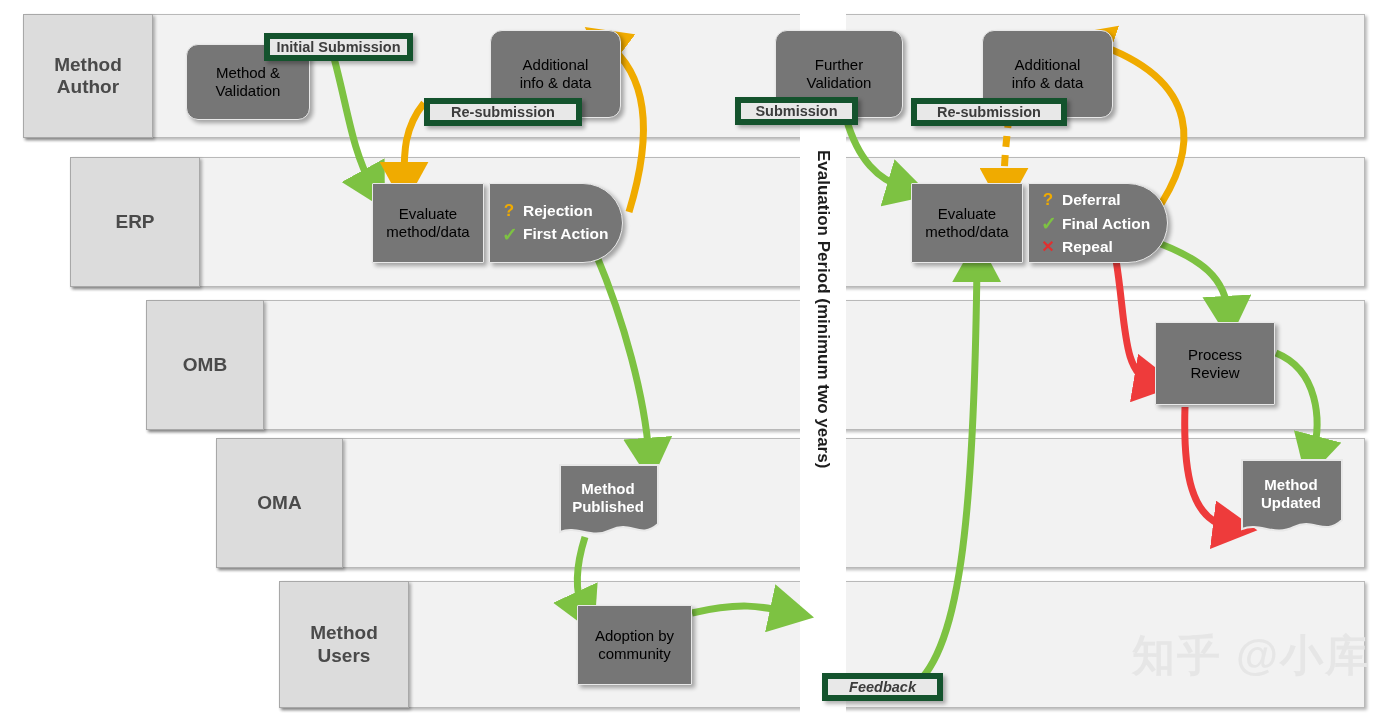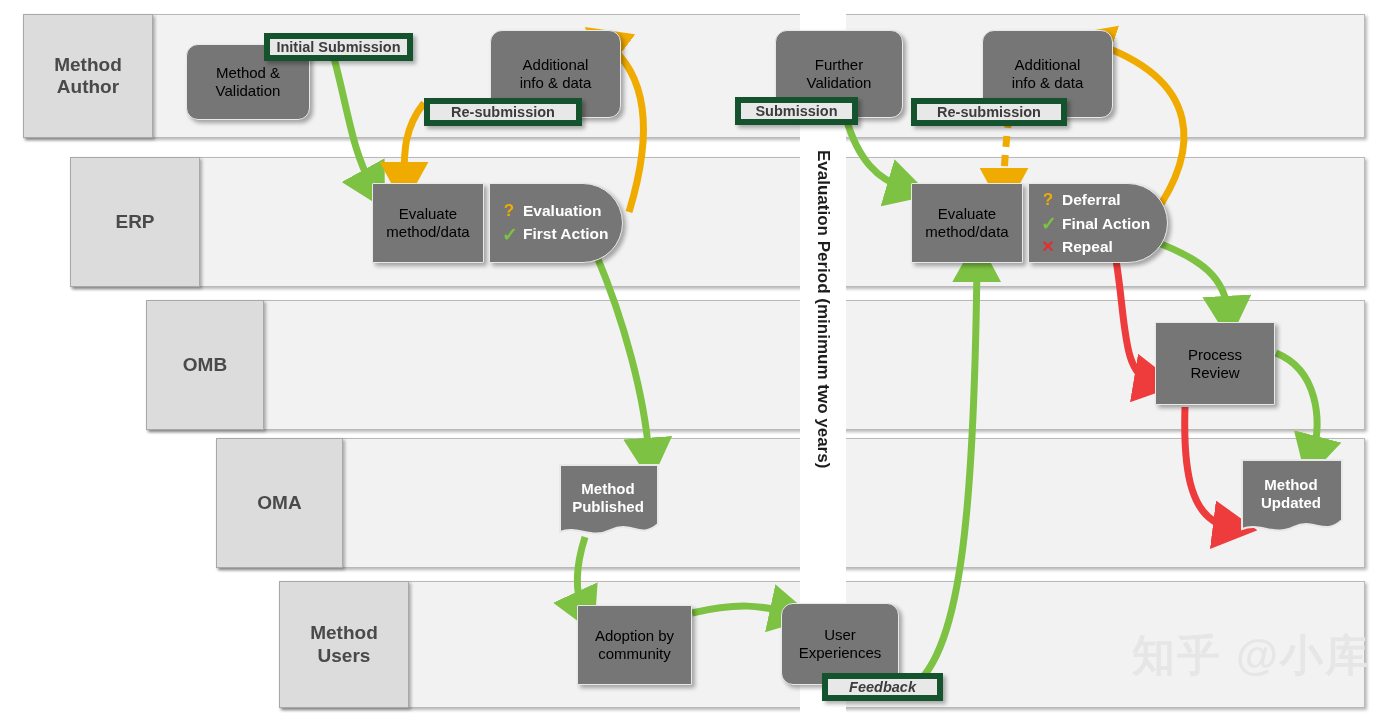--- a/index.html
+++ b/index.html
@@ -186,21 +186,21 @@
     <span>
       <span>Evaluate</span><br>
       <span>method/data</span>
     </span>
   </div>
 
   <div class="decision" style="left:489px;top:183px;width:134px;height:80px;">
     <div class="rows">
       <div class="row">
         <span class="mk q">?</span>
-        <span>Evaluation</span>
+        <span>Rejection</span>
       </div>
       <div class="row">
         <span class="mk chk">✓</span>
         <span>First Action</span>
       </div>
     </div>
   </div>
 
   <div class="node sharp" style="left:911px;top:183px;width:112px;height:80px;">
     <span>
@@ -253,24 +253,18 @@
     </div>
   </div>
 
   <div class="node sharp" style="left:577px;top:605px;width:115px;height:80px;">
     <span>
       <span>Adoption by</span><br>
       <span>community</span>
     </span>
   </div>
 
-  <div class="node rounded" style="left:781px;top:603px;width:118px;height:82px;">
-    <span>
-      <span>User</span><br>
-      <span>Experiences</span>
-    </span>
-  </div>
 
   <div class="plate" style="left:822px;top:673px;width:121px;height:28px;font-style:italic;">Feedback</div>
 
   <div class="watermark" style="left:1132px;top:627px;">知乎 @小库</div>
 
 </div>
 
 </body></html>

